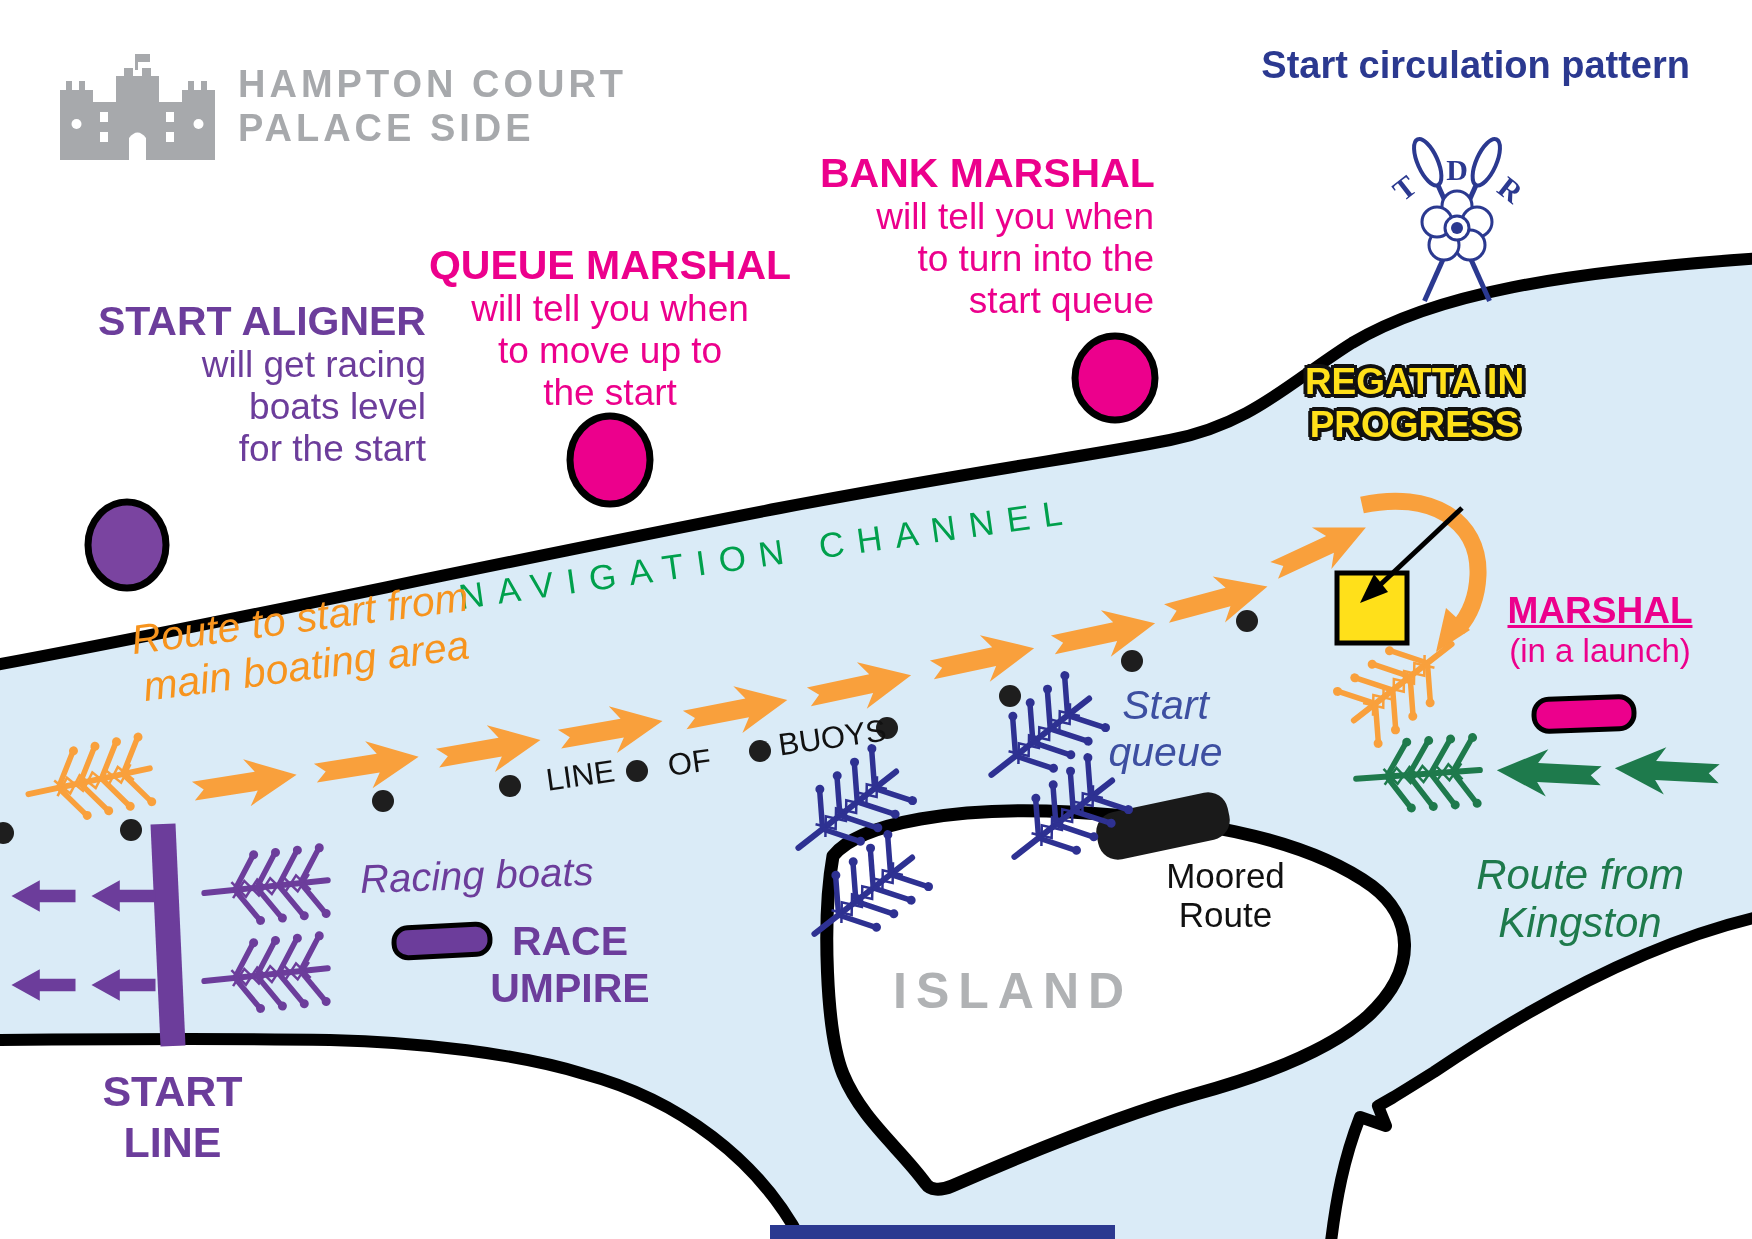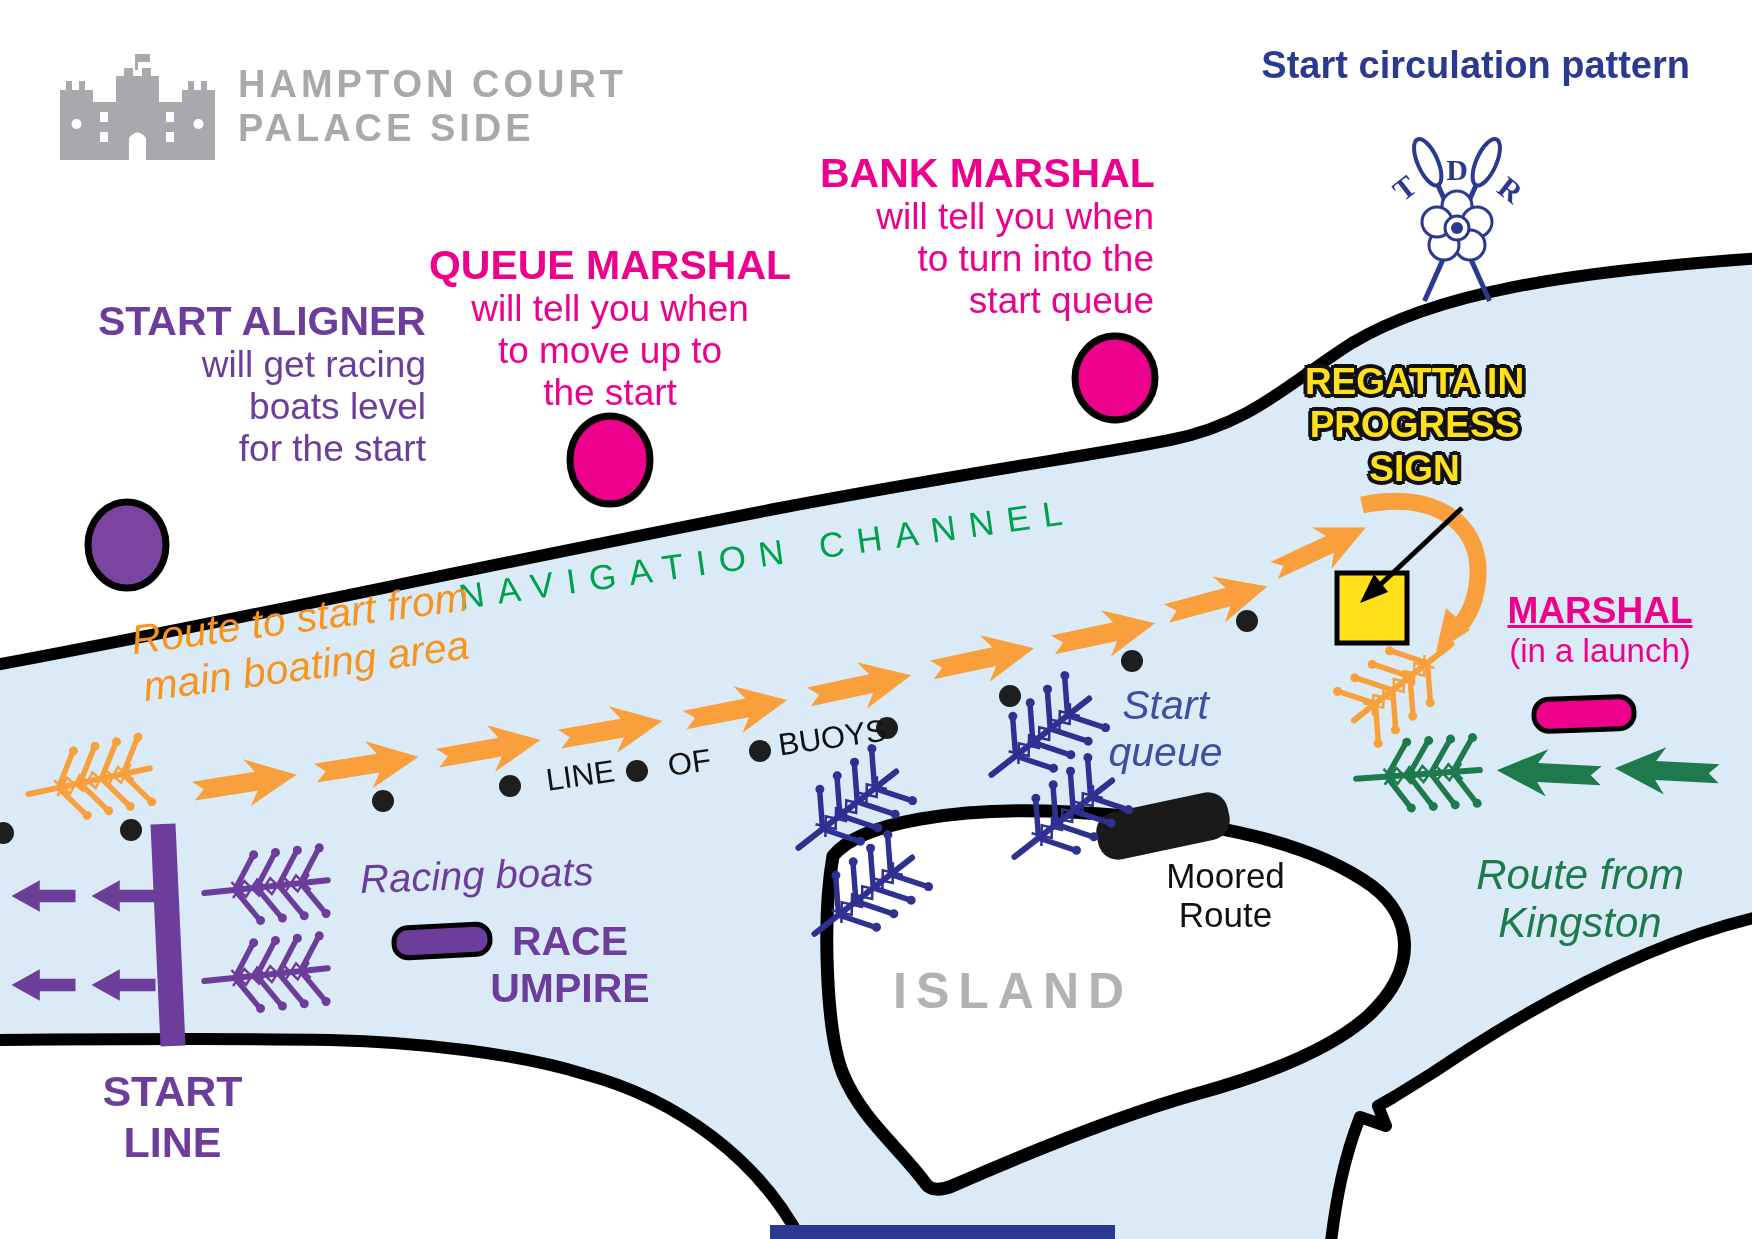--- a/index.html
+++ b/index.html
@@ -225,21 +225,20 @@
   <div class="txt blk start-aligner">
     <div class="h">START ALIGNER</div>
     <div class="l">will get racing</div>
     <div class="l">boats level</div>
     <div class="l">for the start</div>
   </div>
 
   <div class="txt regatta">
     <div>REGATTA IN</div>
     <div>PROGRESS</div>
-    <div>SIGN</div>
   </div>
 
   <div class="txt marshal-label">
     <div class="h">MARSHAL</div>
     <div class="l">(in a launch)</div>
   </div>
 
   <div class="txt nav-channel">NAVIGATION CHANNEL</div>
 
   <div class="txt route-to-start">

